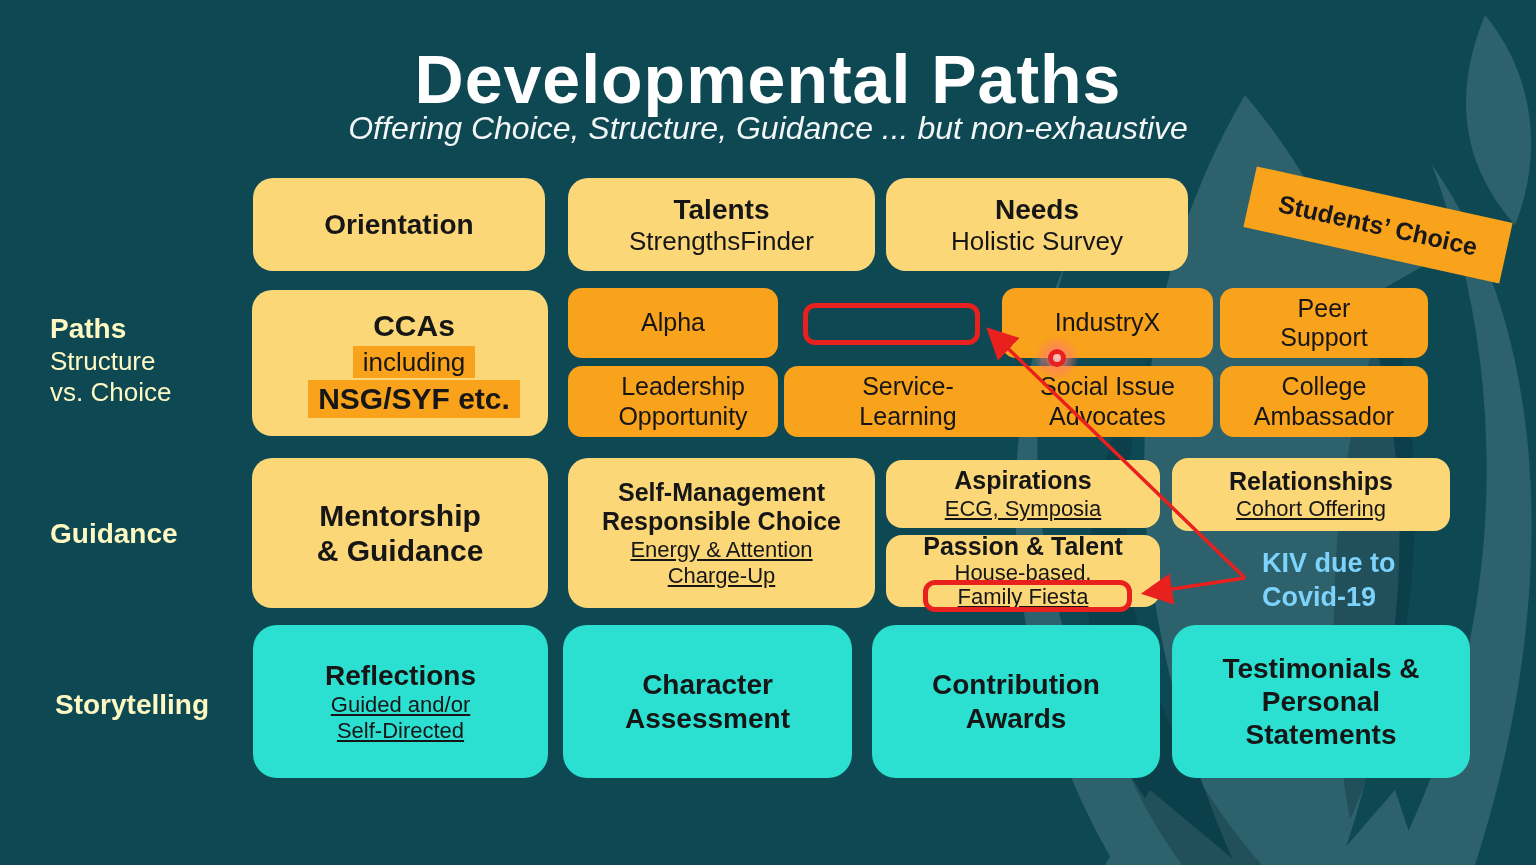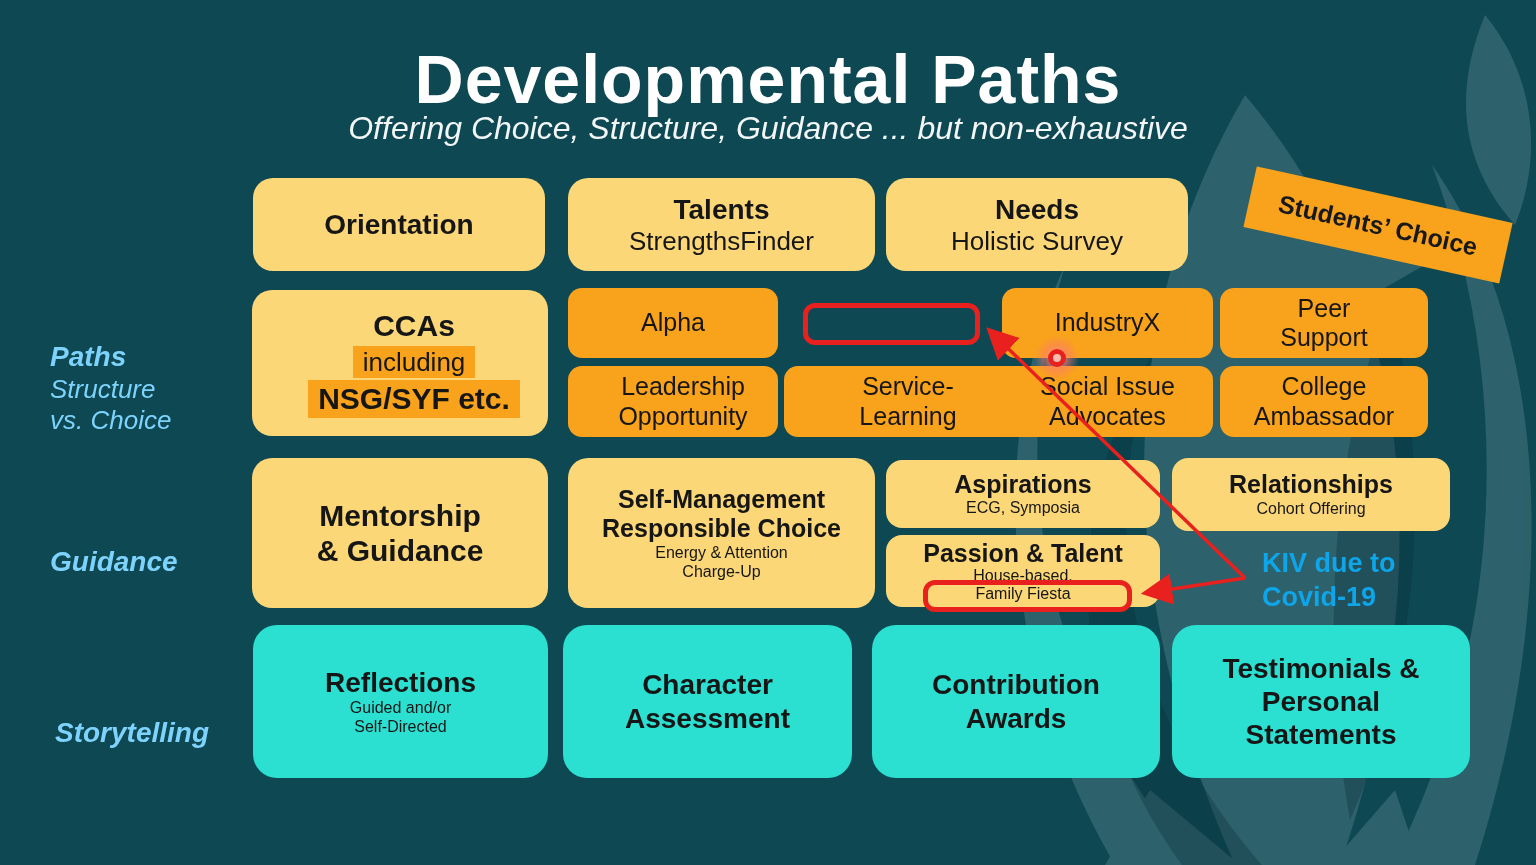--- a/index.html
+++ b/index.html
@@ -10,44 +10,44 @@
   }
   .watermark{position:absolute;left:0;top:0;pointer-events:none;}
   .title{
     position:absolute;left:0;top:40px;width:100%;text-align:center;
     color:#ffffff;font-size:68px;font-weight:800;letter-spacing:1px;
   }
   .subtitle{
     position:absolute;left:0;top:110px;width:100%;text-align:center;
     color:#f2f6f6;font-size:32px;font-style:italic;font-weight:500;
   }
-  .side-label{position:absolute;color:#7dd3fc;font-style:italic;line-height:1.2;margin-top:28px;}
+  .side-label{position:absolute;color:#fef9c3;line-height:1.2;}
   .side-title{font-size:28px;font-weight:700;}
   .side-sub{font-size:26px;font-weight:400;}
   .box{
     position:absolute;display:flex;flex-direction:column;align-items:center;justify-content:center;
     text-align:center;color:#161616;line-height:1.18;border-radius:20px;box-sizing:border-box;padding:4px 8px;
   }
   .yellow{background:#fbd778;}
   .orange{background:#f9a21c;border-radius:14px;}
   .cyan{background:#2be0d1;border-radius:24px;}
   .pre{white-space:pre-line;}
   .b{font-weight:700;}
   .t30{font-size:30px;} .t28{font-size:28px;} .t26{font-size:26px;}
-  .t25{font-size:25px;} .t24{font-size:16px;}
+  .t25{font-size:25px;} .t24{font-size:22px;text-decoration:underline;}
   .hl{background:#f9a21c;display:inline-block;padding:1px 10px;margin-top:2px;}
   .sticker{
     position:absolute;left:1247px;top:194px;width:262px;height:62px;
     background:#f9a21c;transform:rotate(12.5deg);
     display:flex;align-items:center;justify-content:center;
     color:#19191b;font-size:25px;font-weight:700;
   }
   .red-outline{position:absolute;border:5px solid #e8201e;border-radius:12px;box-sizing:border-box;}
   .kiv{
-    position:absolute;left:1262px;top:547px;color:#0ea5e9;font-size:27px;font-weight:700;
+    position:absolute;left:1262px;top:547px;color:#7dd3fc;font-size:27px;font-weight:700;
     line-height:1.25;white-space:pre-line;text-align:left;
   }
   .laser{position:absolute;left:1035px;top:336px;width:44px;height:44px;border-radius:50%;
     background:radial-gradient(circle, rgba(255,150,140,0.95) 0%, rgba(255,120,110,0.5) 40%, rgba(255,120,110,0) 72%);}
   .laser-ring{position:absolute;left:13px;top:13px;width:18px;height:18px;border:5px solid #e8201e;
     border-radius:50%;background:rgba(255,225,215,0.55);box-sizing:border-box;}
 </style>
 </head>
 <body>
 

